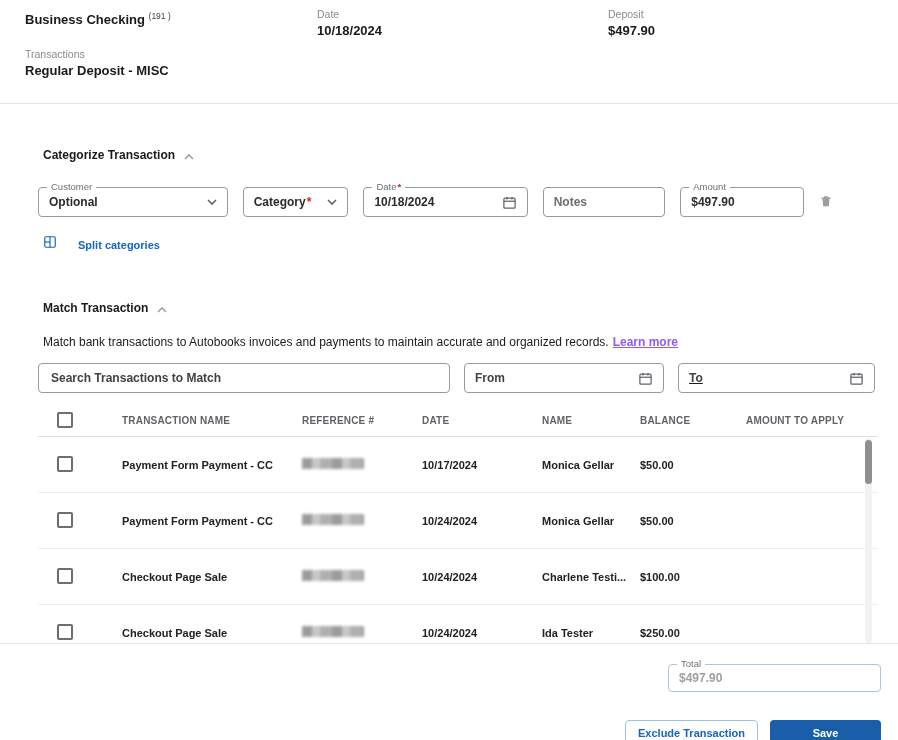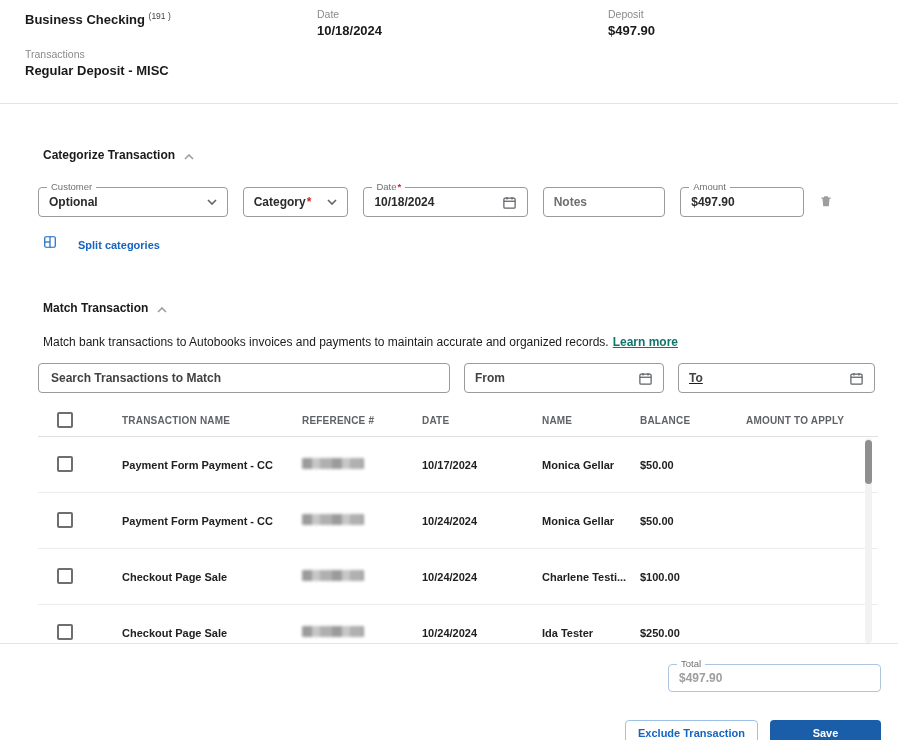--- a/index.html
+++ b/index.html
@@ -56,21 +56,21 @@
   .trash-btn { margin-left: auto; margin-right: 42px; background: none; border: none; cursor: pointer; display: inline-flex; }
 
   .split-link {
     margin: 18px 0 0 5px; display: inline-flex; align-items: flex-end; gap: 21px;
     background: none; border: none; cursor: pointer;
     font-family: inherit; font-size: 11px; font-weight: 700; color: #1565c0;
   }
 
   
   .match-desc { margin: 18px 0 0 5px; font-size: 12px; color: #1a1a1a; }
-  .learn-more { color: #0f766e; font-weight: 700; text-decoration: underline; margin-left: 4px; }
+  .learn-more { color: #8b5cf6; font-weight: 700; text-decoration: underline; margin-left: 4px; }
 
   .search-row { display: flex; gap: 14px; margin-top: 14px; }
   .search-input {
     width: 412px; height: 30px; border: 1px solid #9a9a9a; border-radius: 4px;
     padding: 0 12px; font-family: inherit; font-size: 12px; font-weight: 700; color: #2b2b2b; outline: none;
   }
   .search-input::placeholder { color: #424242; font-weight: 700; opacity: 1; }
   .date-range { height: 30px; }
   .f-from { width: 200px; }
   .f-to { flex: 1; text-decoration: underline; }

